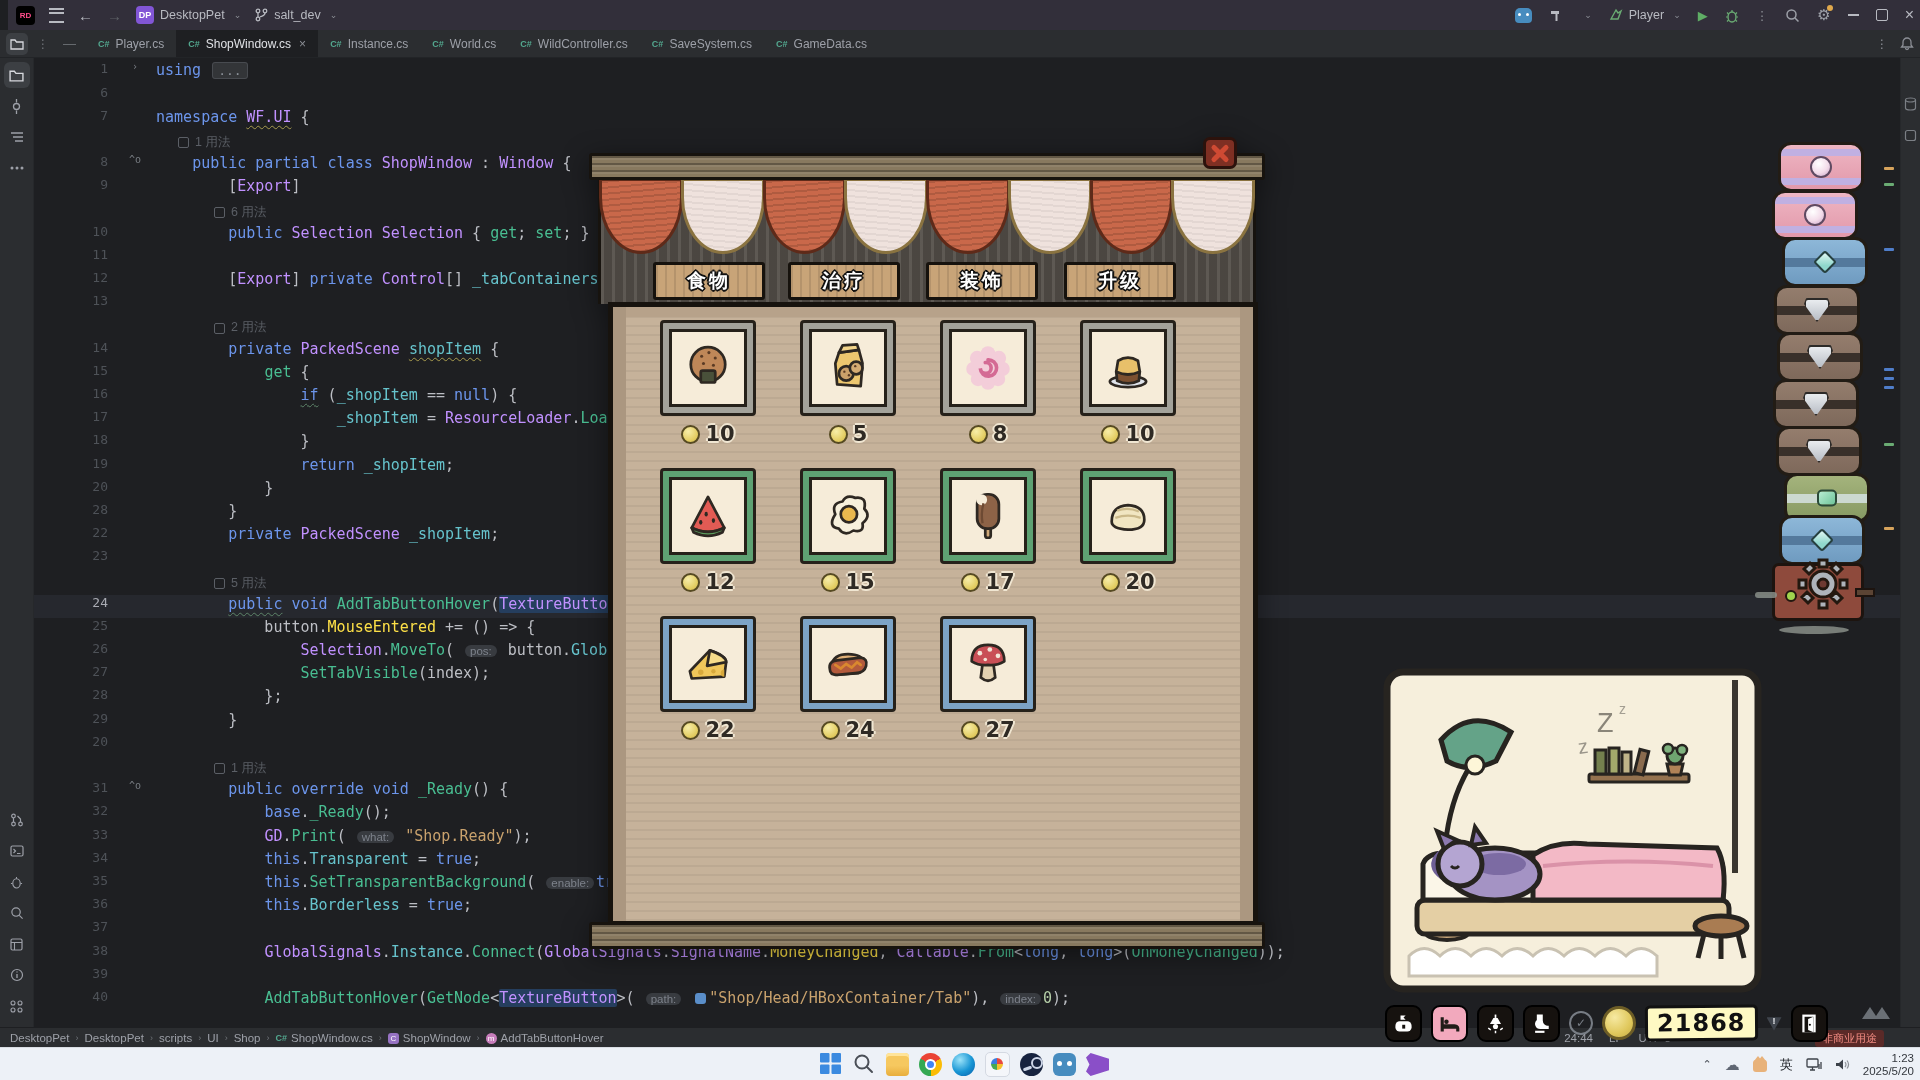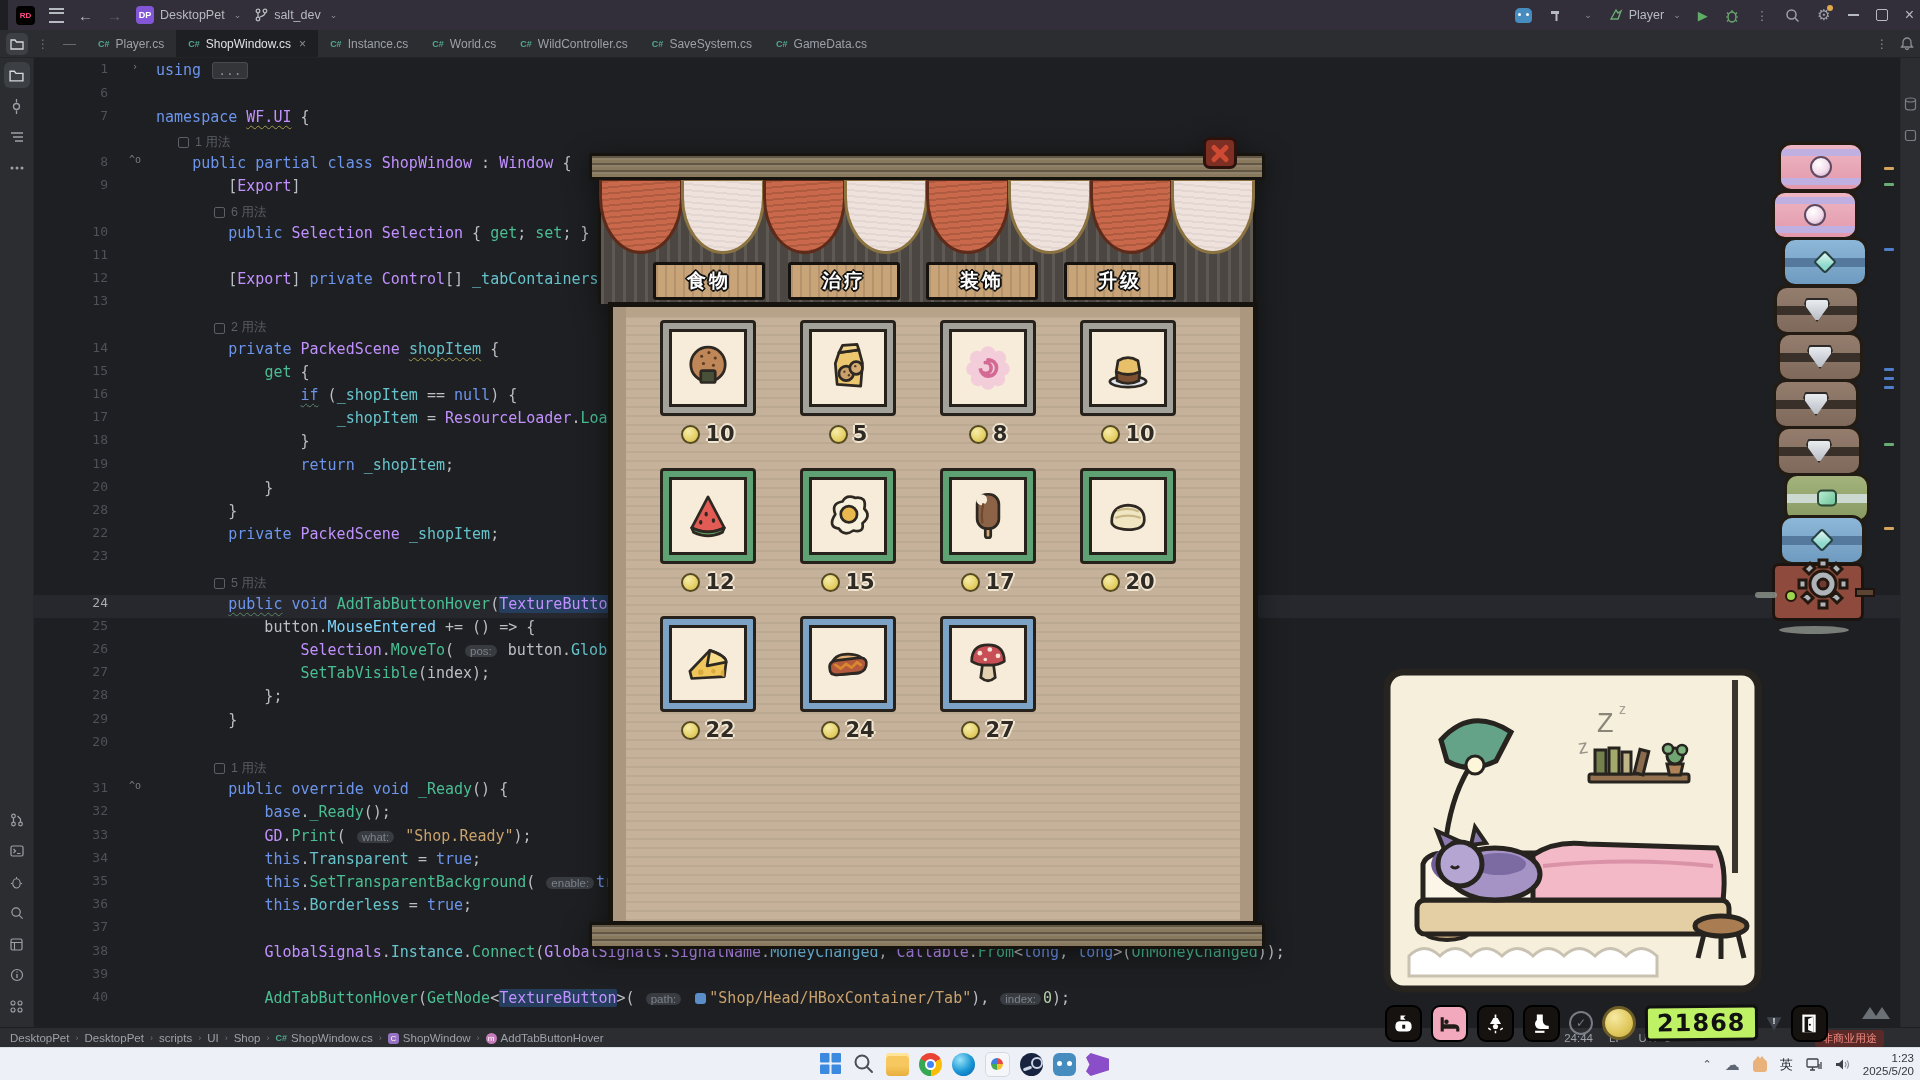--- a/index.html
+++ b/index.html
@@ -51,21 +51,21 @@
   #editor{position:absolute;left:33px;top:57px;width:1868px;height:970px;background:#1e1f22;z-index:10;}
   #code{position:absolute;left:0;top:4.4px;width:100%;}
   .line{display:flex;height:23.2px;line-height:23.2px;white-space:pre;}
   .line.caret{background:#26282e;}
   .gut{width:75px;padding-right:14px;text-align:right;color:#4e5258;font:13px "DejaVu Sans Mono",monospace;flex:none;}
   .line.caret .gut{color:#a9abb3;}
   .gico{width:26px;flex:none;color:#787d83;font:10px "DejaVu Sans Mono",monospace;text-align:center;}
   .ctext{font:15px "DejaVu Sans Mono",monospace;margin-left:8px;}
   .lensrow{height:23.2px;line-height:23.2px;display:flex;align-items:center;color:#5b5f66;font-size:12.5px;gap:6px;}
   .lensbox{width:9px;height:9px;border:1px solid #5b5f66;border-radius:2px;flex:none;}
-  .s-k{color:#6c95eb}.s-t{color:#c191ff}.s-m{color:#49be92}.s-f{color:#66c3cc}.s-e{color:#7dd3fc}
+  .s-k{color:#6c95eb}.s-t{color:#c191ff}.s-m{color:#49be92}.s-f{color:#66c3cc}.s-e{color:#fde047}
   .s-s{color:#c9a26d}.s-n{color:#b5cea8}.s-p{color:#bcbec4}
   .s-sel{background:#253e5e;border-radius:2px;}
   .s-wy{text-decoration:underline wavy #a79b4e;text-decoration-thickness:1px;text-underline-offset:3px;}
   .s-wg{text-decoration:underline wavy #5d8468;text-decoration-thickness:1px;text-underline-offset:3px;}
   .s-fold{background:#333538;border:1px solid #484b50;border-radius:3px;color:#8c9199;padding:0 5px;margin-left:2px;font-size:13px;}
   .s-i{background:#383b40;border-radius:7px;color:#7d828b;padding:0 5px;margin:0 2px;font-size:11.5px;font-family:"Liberation Sans",sans-serif;}
   .s-node{display:inline-block;width:11px;height:11px;background:#5a8ec9;border-radius:3px;margin:0 3px;vertical-align:-1px;}
   
   #inspections{position:absolute;right:40px;top:5px;background:#2b2d30;border-radius:8px;padding:3px 10px;
                display:flex;align-items:center;gap:9px;font-size:11.5px;color:#ced0d6;z-index:12;}
@@ -174,21 +174,21 @@
   
   #petroom{position:absolute;left:1383px;top:668px;width:379px;height:325px;z-index:50;}
   
   #gamebar{position:absolute;left:1385px;top:1001px;width:378px;height:44px;display:flex;align-items:center;gap:9px;z-index:70;}
   .gtile{width:37px;height:37px;background:#16120f;border:2.5px solid #000;border-radius:9px;box-sizing:border-box;
          display:flex;align-items:center;justify-content:center;flex:none;}
   .gtile.pink{background:#f2a9bd;}
   .gcheck{width:20px;height:20px;border-radius:50%;border:2px solid #878d96;color:#878d96;font-size:12px;display:flex;align-items:center;justify-content:center;opacity:.85;flex:none;}
   .gcoin{width:34px;height:34px;border-radius:50%;background:radial-gradient(circle at 35% 30%,#f6e9a2,#e0c85c 60%,#c4ab45);
          border:3px solid #6d5d26;box-sizing:border-box;flex:none;}
-  #money{background:#bef264;border:3px solid #111;border-radius:5px;padding:1px 9px;font-weight:bold;font-size:24px;color:#111;
+  #money{background:#fef9c3;border:3px solid #111;border-radius:5px;padding:1px 9px;font-weight:bold;font-size:24px;color:#111;
          font-family:"DejaVu Sans",sans-serif;transform:rotate(-.5deg);letter-spacing:1px;}
   .gshield{margin-left:auto;width:15px;height:15px;background:#3f444c;clip-path:polygon(50% 100%,0 12%,100% 12%);
            color:#e8eaee;font-size:9px;font-weight:bold;display:flex;align-items:flex-start;justify-content:center;flex:none;}
   .mountains{position:absolute;left:1862px;top:1005px;width:30px;height:14px;z-index:65;}
   .mountains span{position:absolute;bottom:0;width:0;height:0;border-left:8px solid transparent;border-right:8px solid transparent;border-bottom:12px solid #6b7076;}
 </style>
 </head>
 <body>
 
 <div id="stage">

